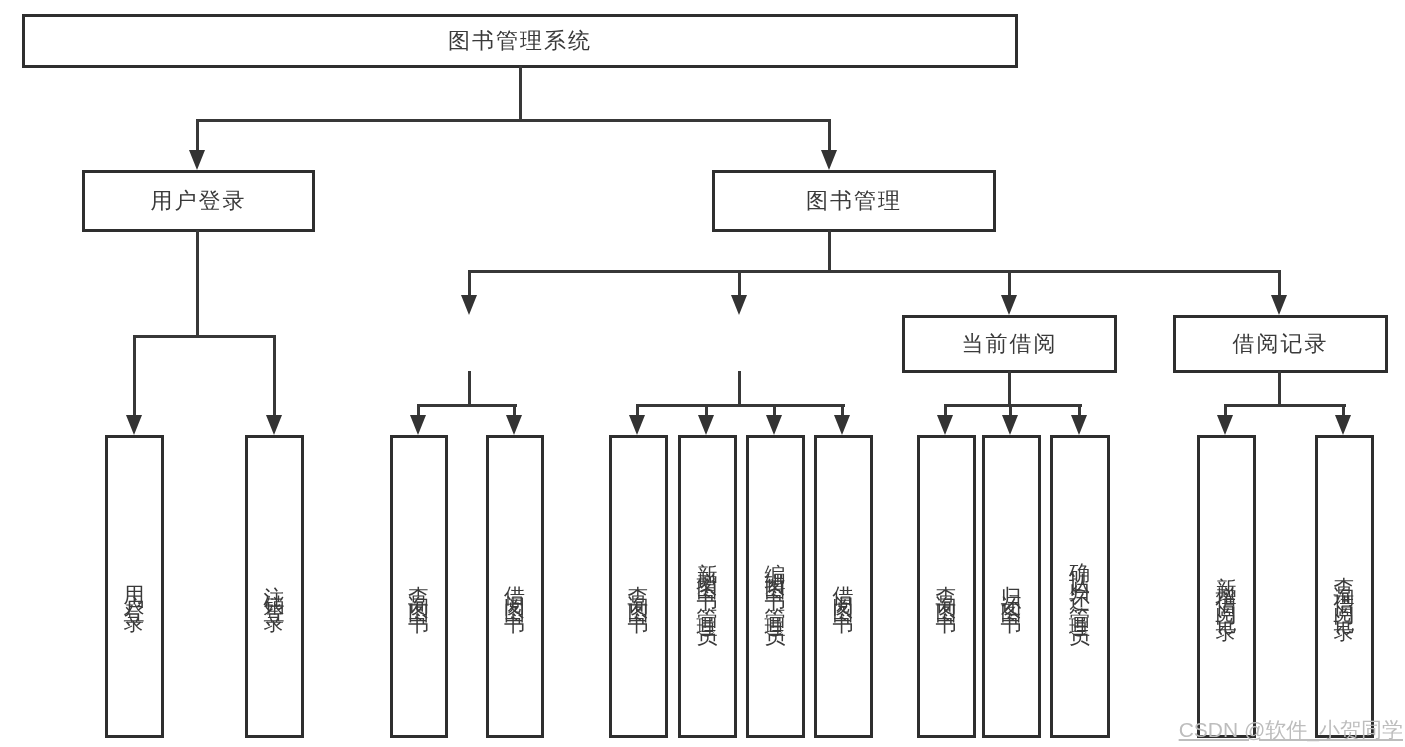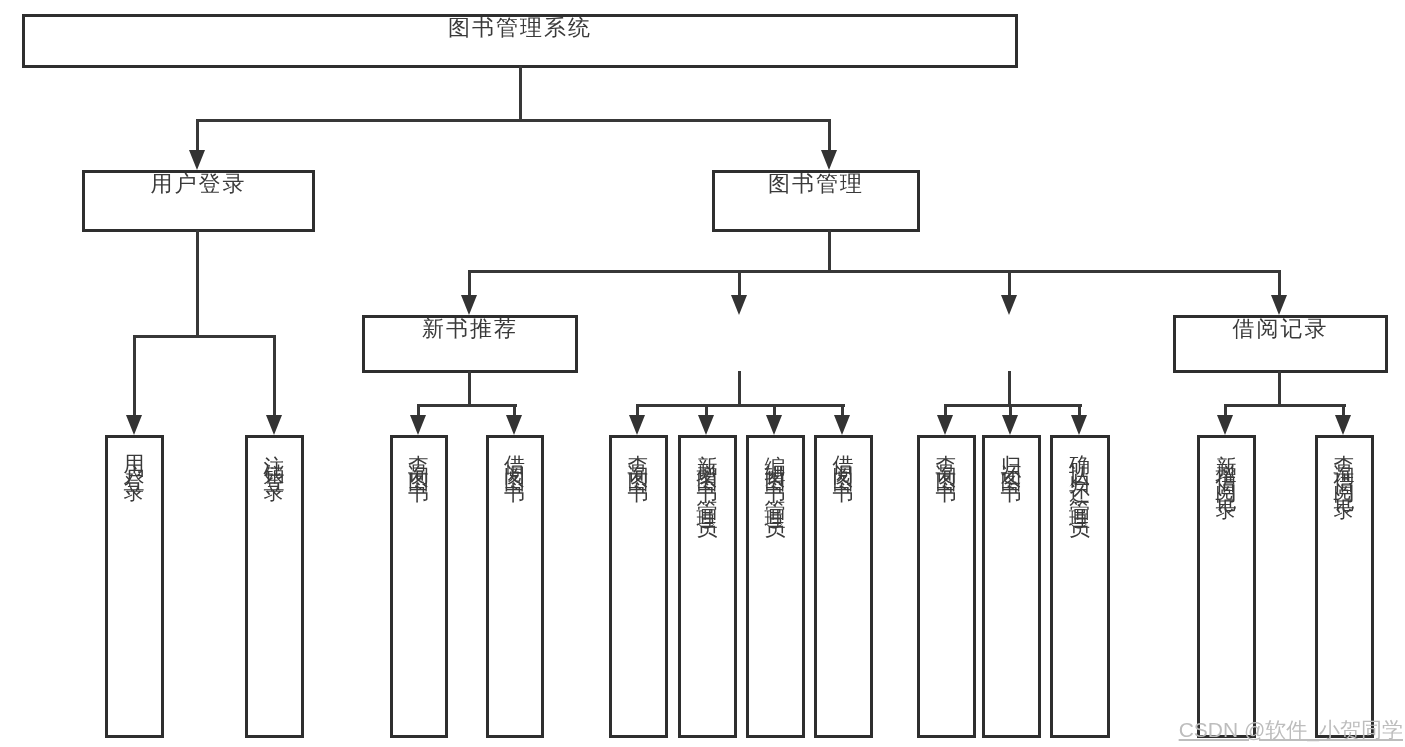--- a/index.html
+++ b/index.html
@@ -11,20 +11,21 @@
     font-family: "Liberation Sans", "DejaVu Sans", sans-serif;
     color: #3a3a3a;
     overflow: hidden;
   }
   .node {
     position: absolute;
     box-sizing: border-box;
     border: 3px solid #2e2e2e;
     background: #ffffff;
     display: flex;
+    align-items: center;
     justify-content: center;
   }
   .hlabel {
     font-size: 22px;
     line-height: 1;
     letter-spacing: 2px;
     white-space: nowrap;
   }
   .vlabel {
     writing-mode: vertical-rl;
@@ -66,21 +67,21 @@
   <div class="vline" style="left:519px;top:66px;height:53px"></div>
   <div class="hline" style="left:196px;top:119px;width:635px"></div>
   <div class="vline" style="left:196px;top:119px;height:34px"></div>
   <div class="arrow" style="left:189px;top:150px"></div>
   <div class="vline" style="left:828px;top:119px;height:34px"></div>
   <div class="arrow" style="left:821px;top:150px"></div>
 
   <div class="node" style="left:82px;top:170px;width:233px;height:62px">
     <span class="hlabel">用户登录</span>
   </div>
-  <div class="node" style="left:712px;top:170px;width:208px;height:62px">
+  <div class="node" style="left:712px;top:170px;width:284px;height:62px">
     <span class="hlabel">图书管理</span>
   </div>
 
   <div class="vline" style="left:196px;top:230px;height:107px"></div>
   <div class="hline" style="left:133px;top:335px;width:143px"></div>
   <div class="vline" style="left:133px;top:335px;height:84px"></div>
   <div class="arrow" style="left:126px;top:415px"></div>
   <div class="vline" style="left:273px;top:335px;height:84px"></div>
   <div class="arrow" style="left:266px;top:415px"></div>
 
@@ -88,22 +89,22 @@
   <div class="hline" style="left:468px;top:270px;width:813px"></div>
   <div class="vline" style="left:468px;top:270px;height:28px"></div>
   <div class="arrow" style="left:461px;top:295px"></div>
   <div class="vline" style="left:738px;top:270px;height:28px"></div>
   <div class="arrow" style="left:731px;top:295px"></div>
   <div class="vline" style="left:1008px;top:270px;height:28px"></div>
   <div class="arrow" style="left:1001px;top:295px"></div>
   <div class="vline" style="left:1278px;top:270px;height:28px"></div>
   <div class="arrow" style="left:1271px;top:295px"></div>
 
-  <div class="node" style="left:362px;top:315px;width:216px;height:58px">
-    <span class="hlabel">新书推荐</span>
+  <div class="node" style="left:902px;top:315px;width:215px;height:58px">
+    <span class="hlabel">当前借阅</span>
   </div>
   <div class="node" style="left:1173px;top:315px;width:215px;height:58px">
     <span class="hlabel">借阅记录</span>
   </div>
 
   <div class="vline" style="left:468px;top:371px;height:36px"></div>
   <div class="hline" style="left:417px;top:404px;width:100px"></div>
   <div class="vline" style="left:417px;top:404px;height:14px"></div>
   <div class="arrow" style="left:410px;top:415px"></div>
   <div class="vline" style="left:513px;top:404px;height:14px"></div>

